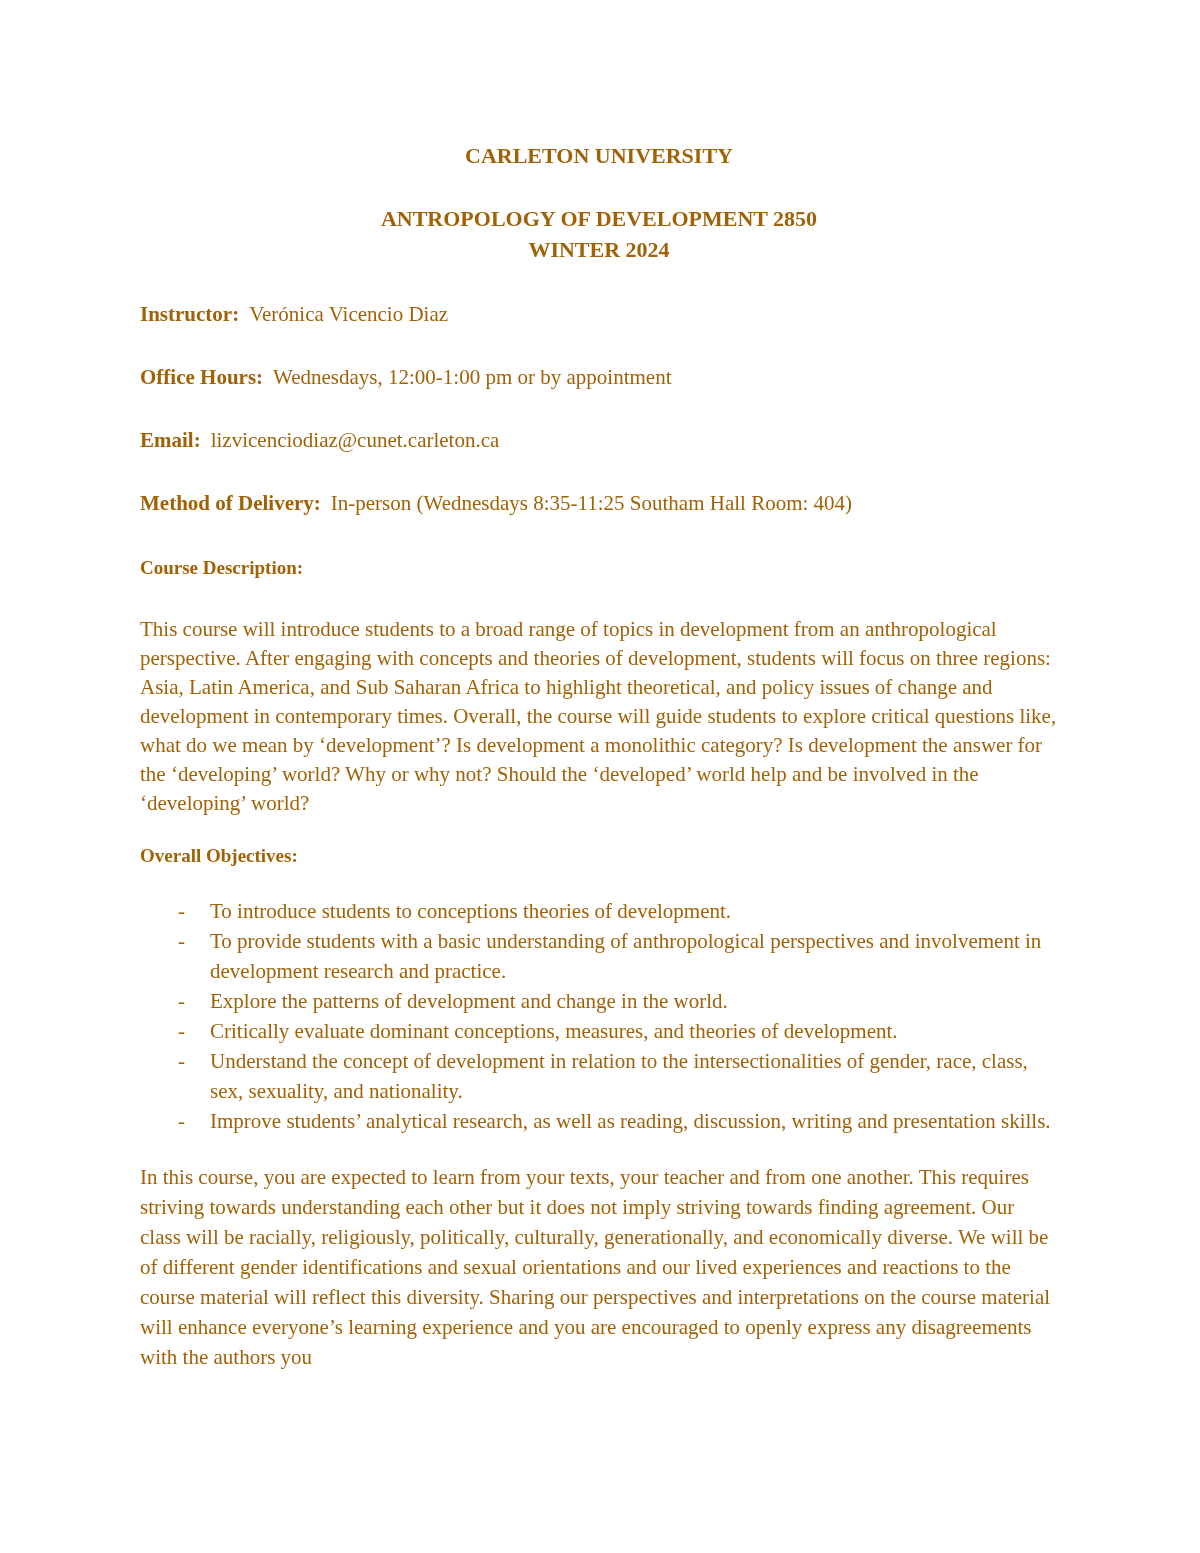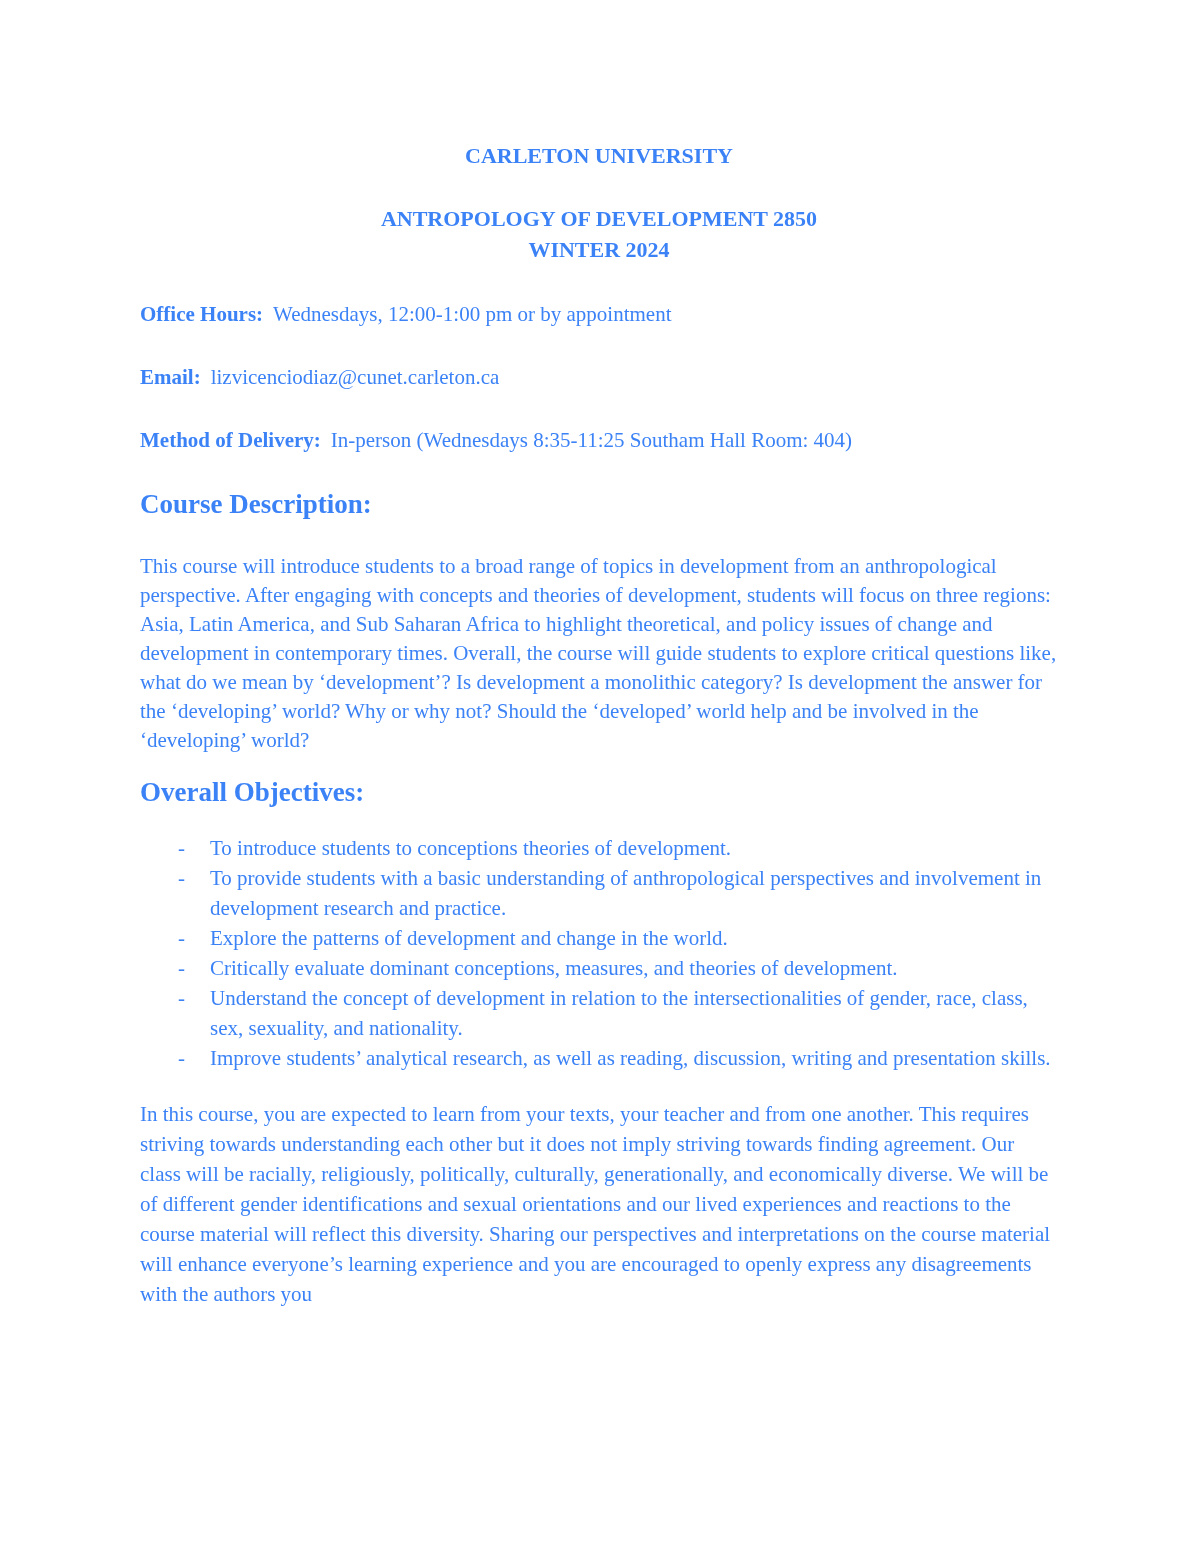--- a/index.html
+++ b/index.html
@@ -6,21 +6,21 @@
     margin: 0;
     padding: 0;
     background: #ffffff;
   }
   .page {
     position: relative;
     width: 1200px;
     height: 1553px;
     box-sizing: border-box;
     background: #ffffff;
-    color: #3b82f6;
+    color: #a16207;
     font-family: "Liberation Serif", "DejaVu Serif", serif;
     font-size: 21px;
     line-height: 30px;
     padding: 140px 142px 0 140px;
     overflow: hidden;
   }
   .doc-header {
     text-align: center;
     font-weight: bold;
     font-size: 22px;
@@ -36,21 +36,21 @@
     margin-bottom: 32px;
     line-height: 31px;
     white-space: nowrap;
   }
   .info-label {
     font-weight: bold;
     margin-right: 10px;
   }
   .section-heading {
     font-weight: bold;
-    font-size: 27px;
+    font-size: 19px;
     line-height: 33px;
   }
   .description-heading {
     margin-top: 27px;
   }
   .description-paragraph {
     margin-top: 31px;
     line-height: 29px;
   }
   .objectives-heading {
@@ -90,20 +90,23 @@
       <div>CARLETON UNIVERSITY</div>
     </div>
     <div class="header-group-2">
       <div>ANTROPOLOGY OF DEVELOPMENT 2850</div>
       <div>WINTER 2024</div>
     </div>
   </div>
 
   <div class="info-section">
     <div class="info-row">
+      <span class="info-label">Instructor:</span><span class="info-value">Verónica Vicencio Diaz</span>
+    </div>
+    <div class="info-row">
       <span class="info-label">Office Hours:</span><span class="info-value">Wednesdays, 12:00-1:00 pm or by appointment</span>
     </div>
     <div class="info-row">
       <span class="info-label">Email:</span><span class="info-value">lizvicenciodiaz@cunet.carleton.ca</span>
     </div>
     <div class="info-row">
       <span class="info-label">Method of Delivery:</span><span class="info-value">In-person (Wednesdays 8:35-11:25 Southam Hall Room: 404)</span>
     </div>
   </div>
 

